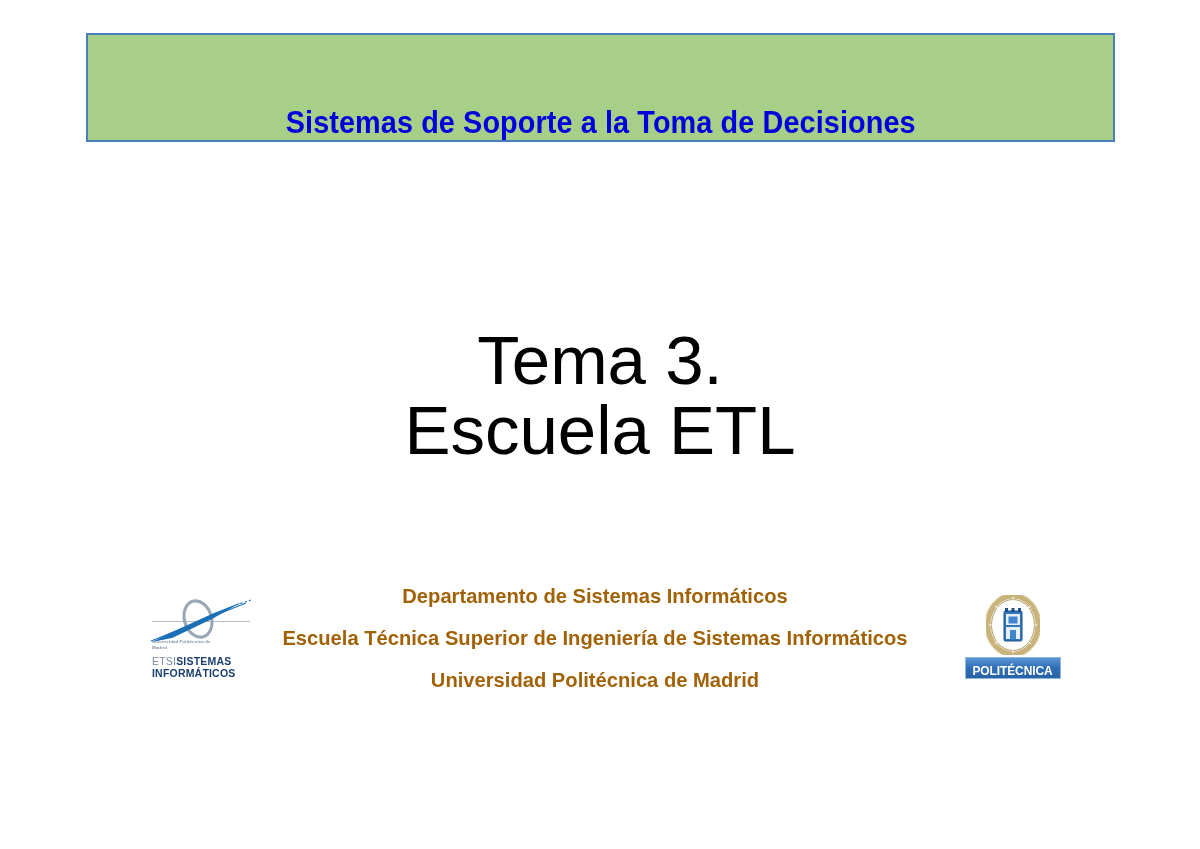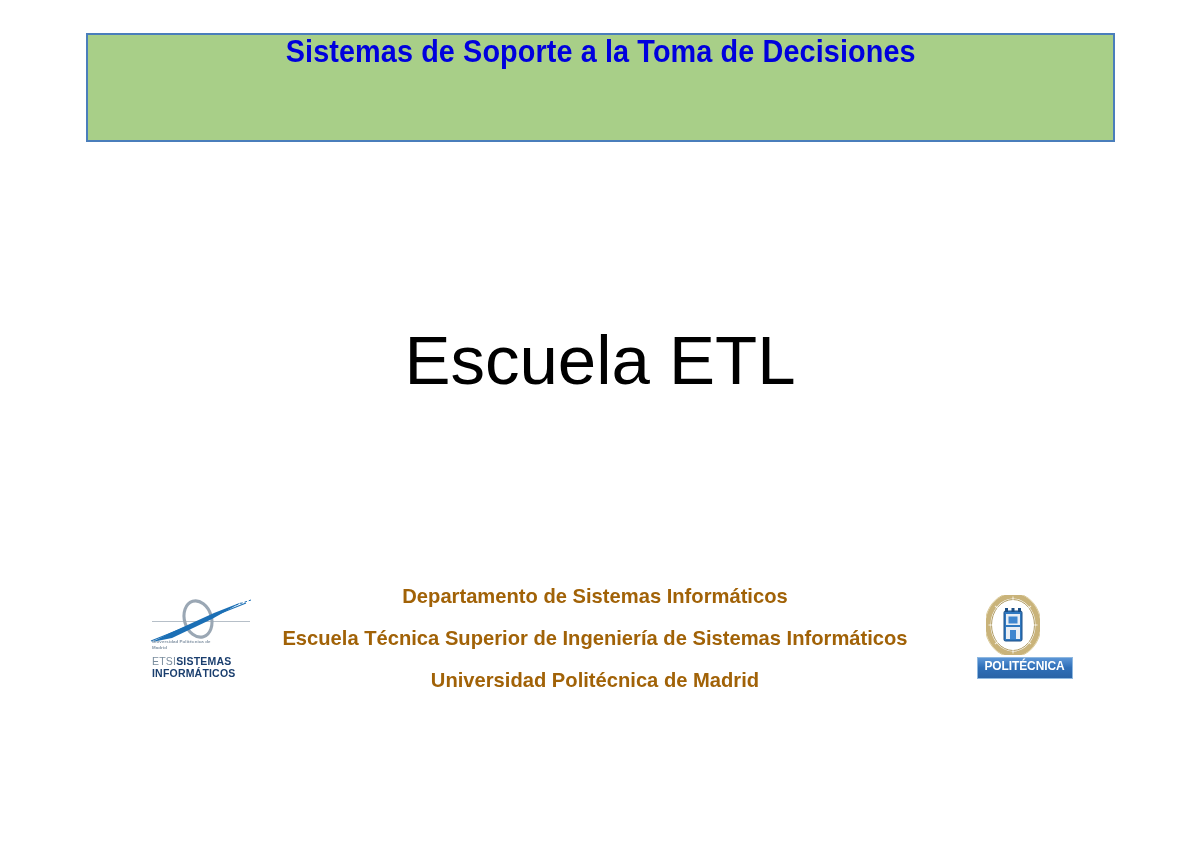--- a/index.html
+++ b/index.html
@@ -27,21 +27,21 @@
   .header-banner {
     position: absolute;
     left: 86px;
     top: 33px;
     width: 1029px;
     height: 109px;
     background: #a8cf88;
     border: 2px solid #4a7ebb;
     box-sizing: border-box;
     display: flex;
-    align-items: flex-start;
+    align-items: flex-end;
     justify-content: center;
   }
   .header-title {
     color: #0000dd;
     font-size: 31px;
     font-weight: bold;
     letter-spacing: 0.1px;
     line-height: 1.1;
     text-align: center;
     white-space: nowrap;
@@ -143,29 +143,29 @@
   }
   .upm-seal {
     position: absolute;
     left: 21px;
     top: 0;
     width: 54px;
     height: 60px;
   }
   .upm-band {
     position: absolute;
-    left: 12px;
+    left: 0;
     top: 62px;
     width: 96px;
     height: 22px;
     background: linear-gradient(180deg, #5b95d6 0%, #2f6fb8 48%, #2a63a6 100%);
     border: 1px solid #8fb8e0;
     box-sizing: border-box;
     display: flex;
-    align-items: flex-start;
+    align-items: flex-end;
     justify-content: center;
   }
   .upm-band-label {
     color: #ffffff;
     font-size: 13px;
     font-weight: bold;
     letter-spacing: -0.1px;
     transform: scaleX(0.92);
     white-space: nowrap;
   }
@@ -173,20 +173,21 @@
 </head>
 <body>
 
 <div class="slide">
 
   <div class="header-banner">
     <div class="header-title">Sistemas de Soporte a la Toma de Decisiones</div>
   </div>
 
   <div class="main-title">
+    <span class="line1">Tema 3.</span>
     <span class="line2">Escuela ETL</span>
   </div>
 
   <div class="footer">
 
     <div class="logo-etsisi">
       <svg class="etsisi-mark" viewBox="0 0 104 46">
         <line x1="2" y1="24.5" x2="100" y2="24.5" stroke="#b6bfc8" stroke-width="1.1"></line>
         <ellipse cx="48" cy="22" rx="13.5" ry="18.5" transform="rotate(-17 48 22)" fill="none" stroke="#9aa7b4" stroke-width="3.1"></ellipse>
         <path d="M1 44 L96 6" stroke="#1b6fb5" stroke-width="1.1" fill="none"></path>

